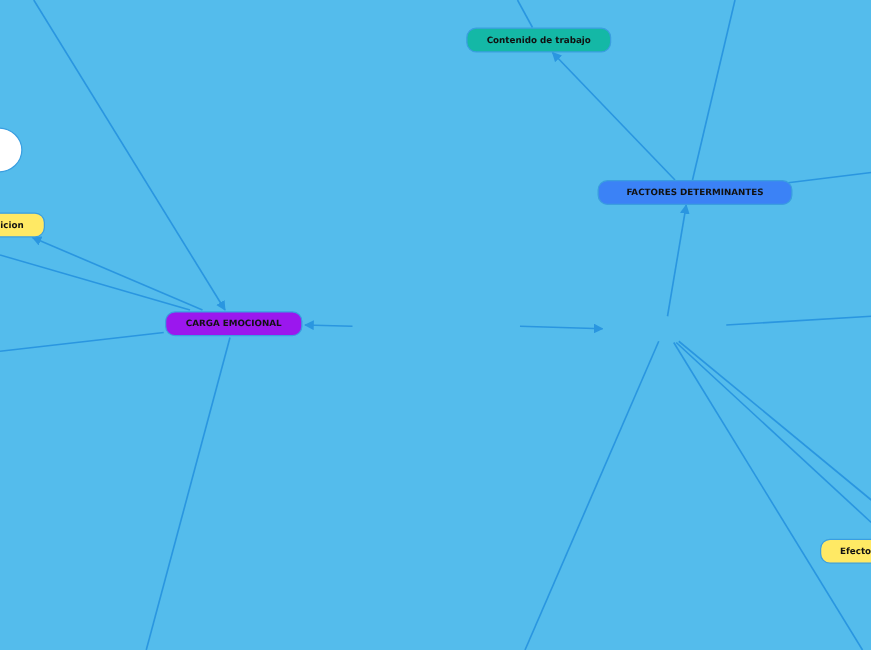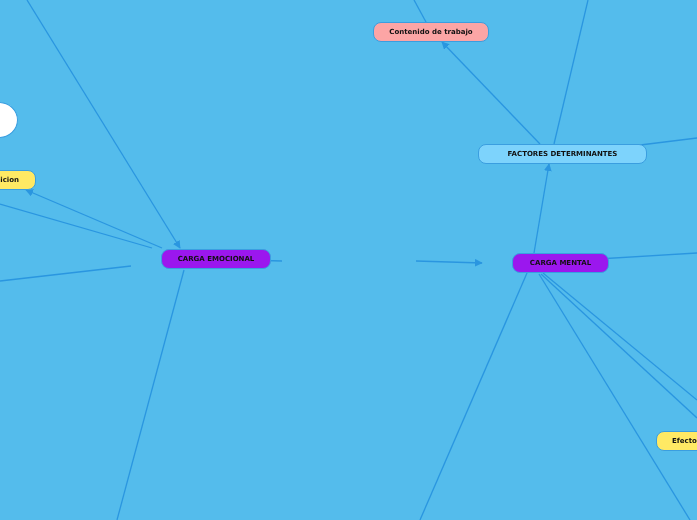--- a/index.html
+++ b/index.html
@@ -35,21 +35,20 @@
       white-space: nowrap;
       border: 1px solid #3a9ee0;
       cursor: pointer;
     }
     .node.root {
       border-radius: 8px;
       color: #2a0a0a;
     }
     .node.main {
       border-radius: 8px;
-      margin-left: 29px;
     }
     .node.sub {
       border-radius: 8px;
     }
     .node.circle {
       border-radius: 50%;
     }
   </style>
 </head>
 <body>
@@ -96,29 +95,26 @@
 
       <line x1="184" y1="270" x2="117" y2="520"></line>
     </g>
   </svg>
 
 
   <div class="node main" style="left:132px; top:249px; width:110px; height:20px; background:#9b17ee;">
     <span>CARGA EMOCIONAL</span>
   </div>
 
-  <div class="node main" style="left:483px; top:253px; width:97px; height:20px; background:#9b17ee;">
-    <span>CARGA MENTAL</span>
-  </div>
 
-  <div class="node sub" style="left:478px; top:144px; width:169px; height:20px; background:#7dd3fc;">
+  <div class="node sub" style="left:478px; top:144px; width:156px; height:20px; background:#3b82f6;">
     <span>FACTORES DETERMINANTES</span>
   </div>
 
-  <div class="node sub" style="left:373px; top:22px; width:116px; height:20px; background:#fca5a5;">
+  <div class="node sub" style="left:373px; top:22px; width:116px; height:20px; background:#14b8a6;">
     <span>Contenido de trabajo</span>
   </div>
 
   <div class="node sub" style="left:-60px; top:170px; width:96px; height:20px; background:#ffe964; justify-content:flex-end; padding-right:16px;">
     <span>icion</span>
   </div>
 
   <div class="node circle" style="left:-20px; top:102px; width:38px; height:36px; background:#ffffff;">
     <span></span>
   </div>

